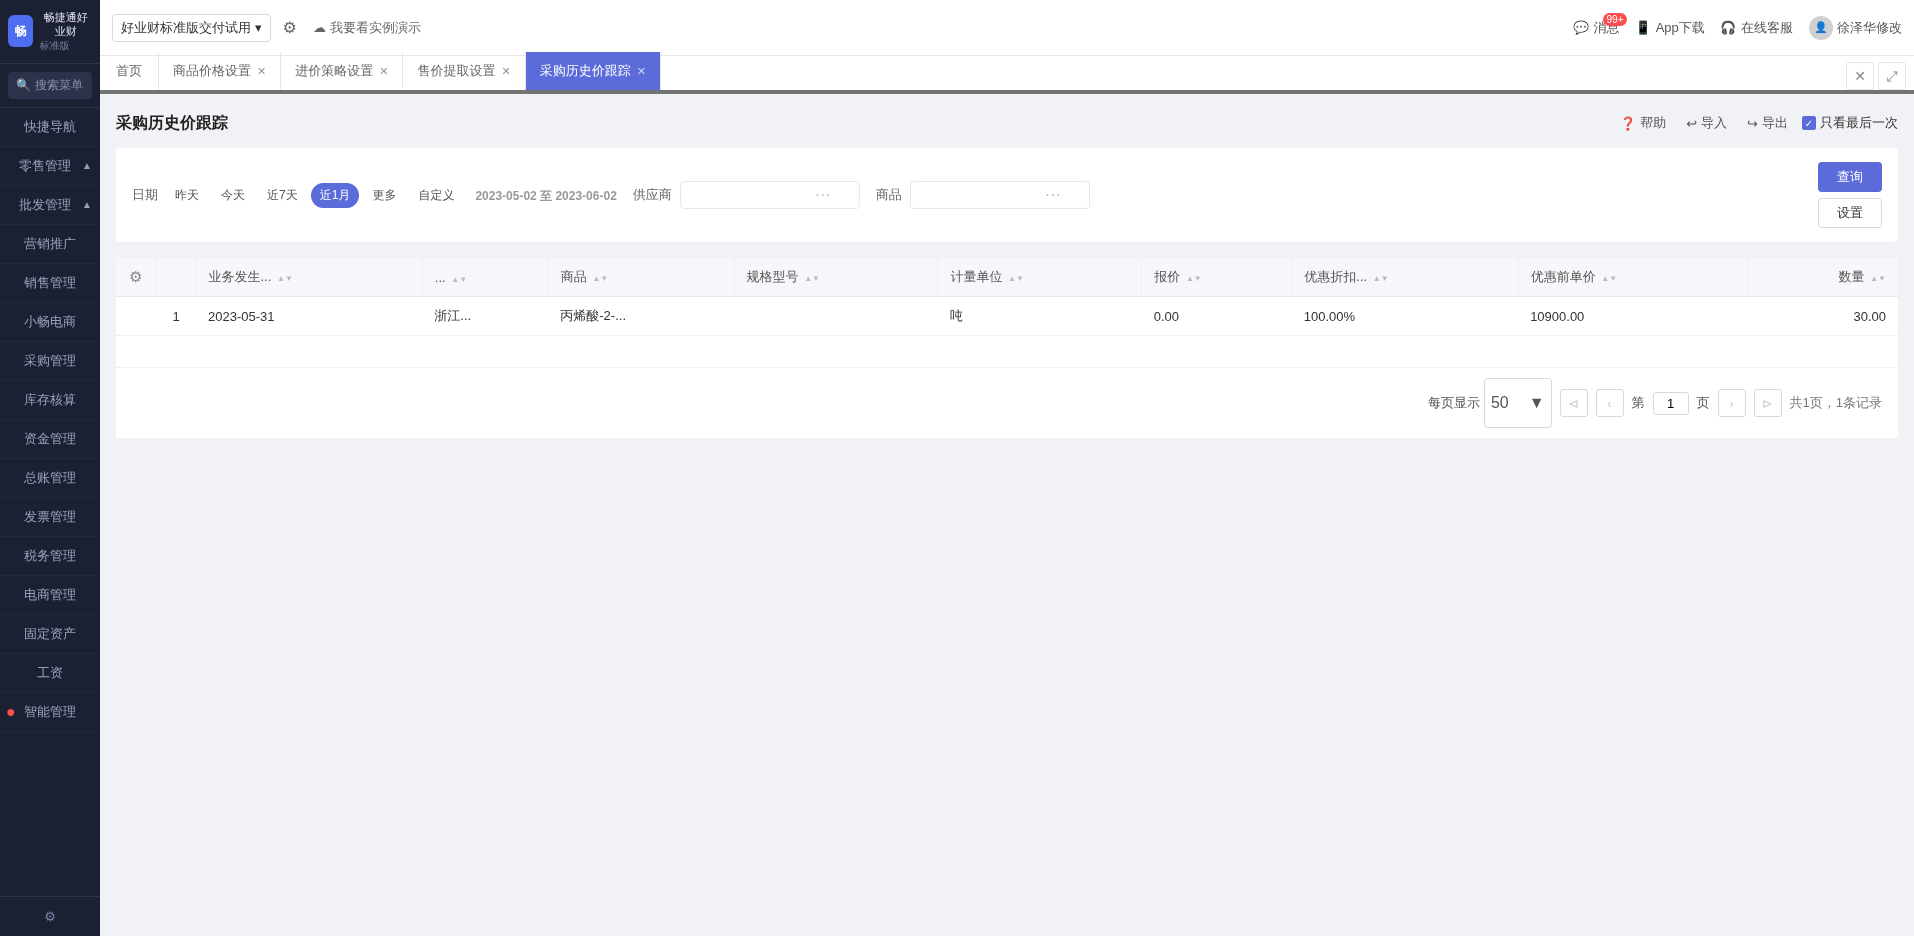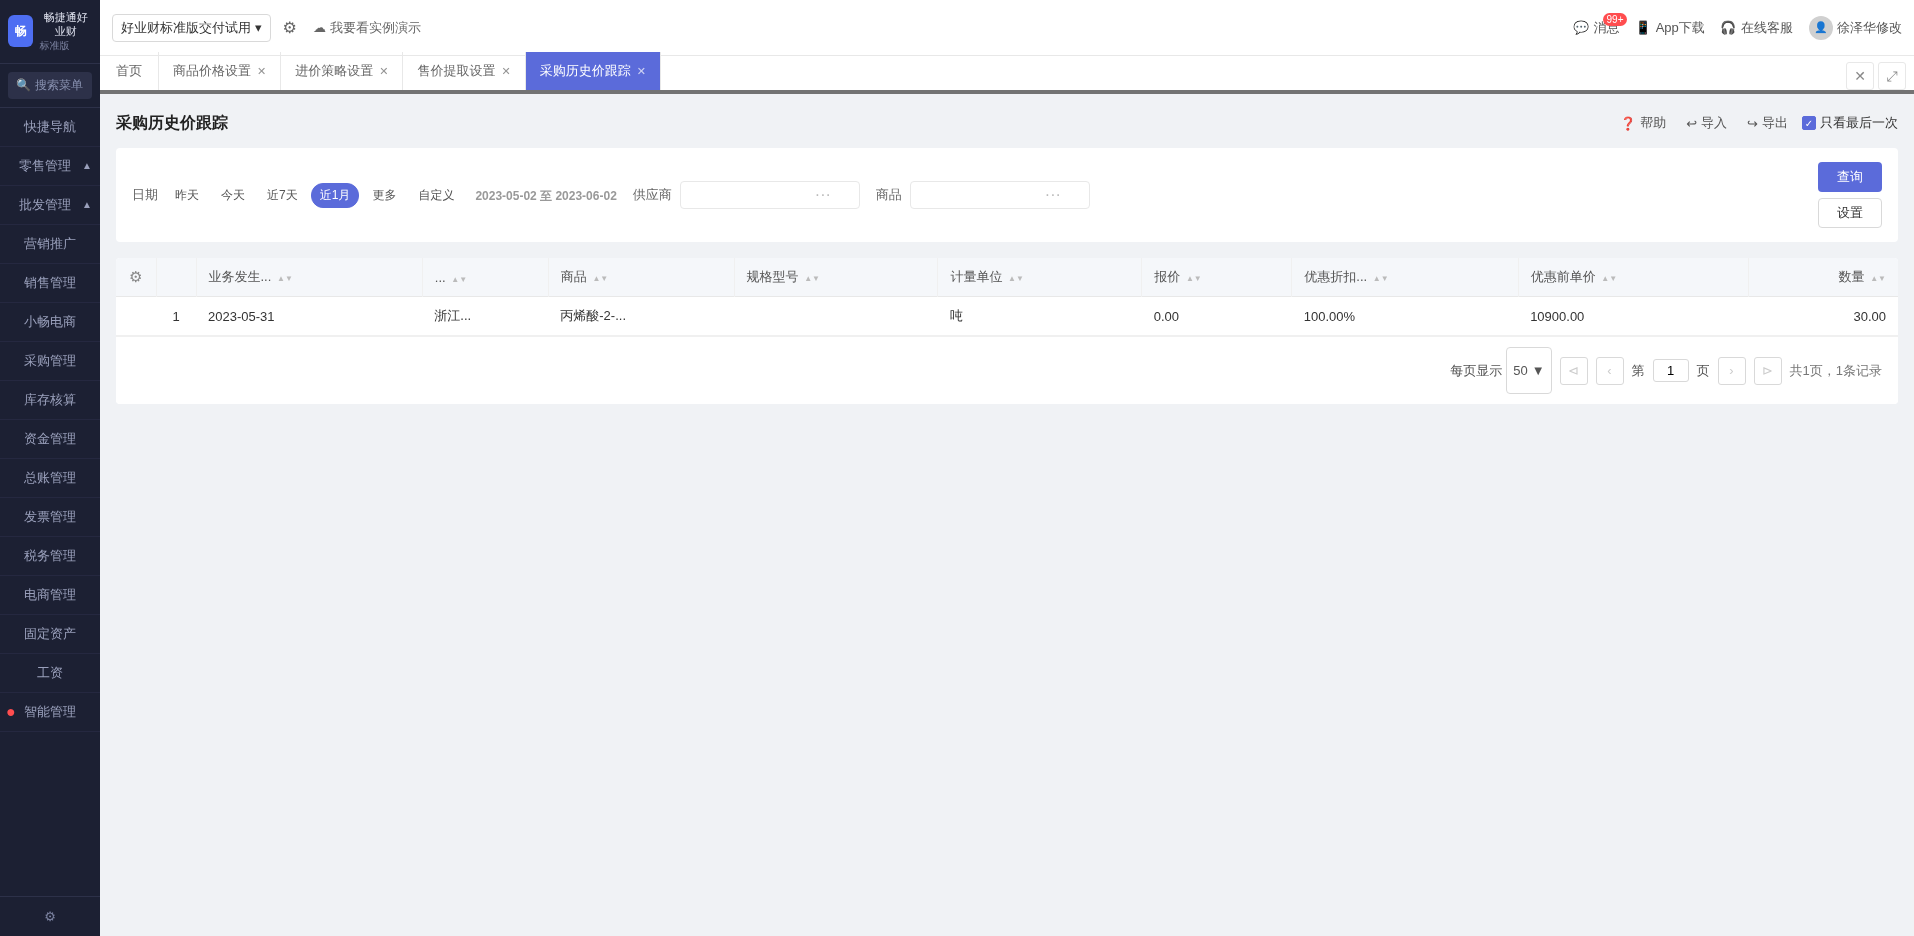--- a/index.html
+++ b/index.html
@@ -250,26 +250,27 @@
     #pagination {
       background: #fff;
       border-top: 1px solid #f0f0f0;
       padding: 10px 16px;
       display: flex;
       align-items: center;
       justify-content: flex-end;
       gap: 8px;
       font-size: 13px;
       color: #555;
+      margin-top: 31px;
     }
     .per-page-wrap { display: flex; align-items: center; gap: 4px; }
     .per-page-selector {
       border: 1px solid #d9d9d9; border-radius: 4px; padding: 15px 6px;
-      display: flex; align-items: center; gap: 4px; cursor: pointer; background: #fff;
-      font-size: 13px;
+      display: flex; align-items: center; gap: 20px; cursor: pointer; background: #fff;
+      font-size: 16px;
     }
     .page-nav-btn {
       width: 28px; height: 28px; border: 1px solid #d9d9d9; border-radius: 3px;
       display: flex; align-items: center; justify-content: center;
       cursor: pointer; background: #fff; color: #555; font-size: 13px;
     }
     .page-nav-btn.disabled { color: #ccc; cursor: not-allowed; }
     .page-input {
       border: 1px solid #d9d9d9; border-radius: 3px;
       width: 36px; text-align: center; padding: 3px; font-size: 13px;

